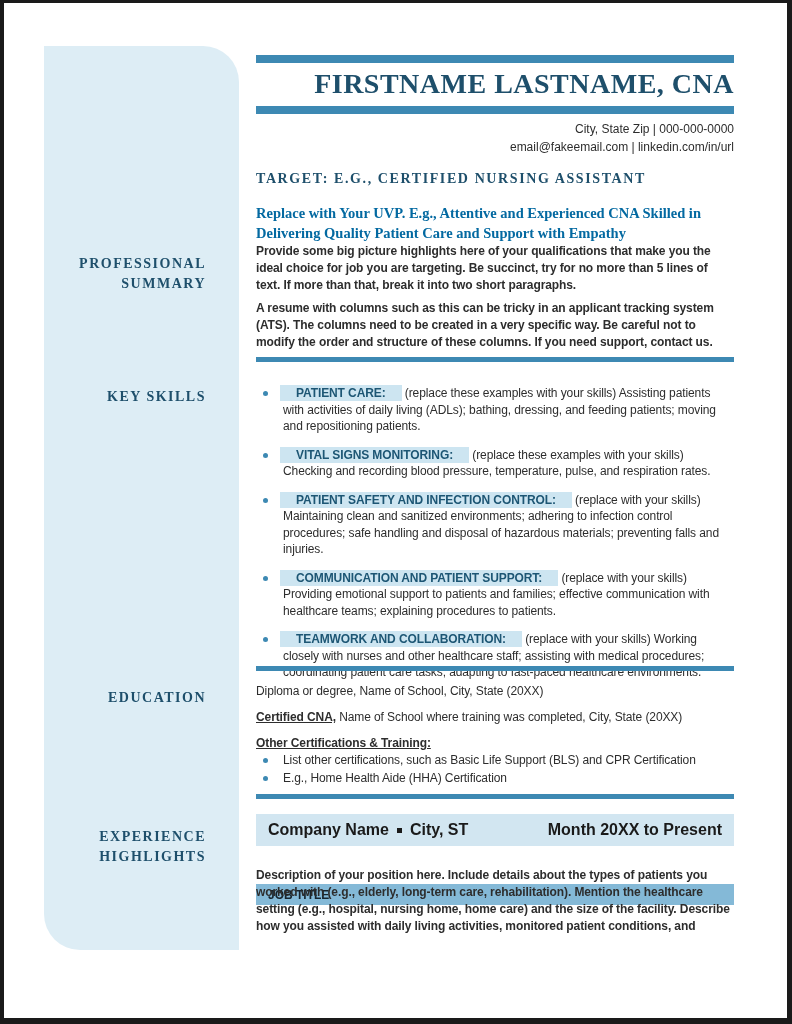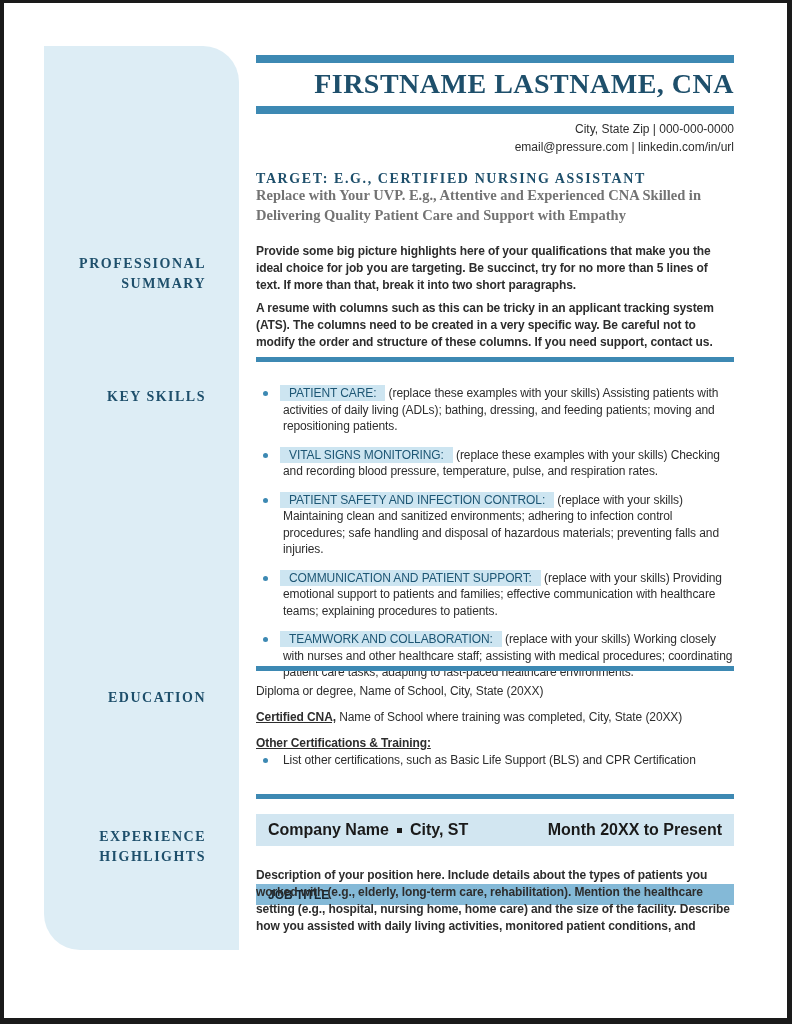--- a/index.html
+++ b/index.html
@@ -76,27 +76,27 @@
     margin: 0;
     font-family: "Liberation Serif", serif;
     font-weight: bold;
     font-size: 14px;
     letter-spacing: 1.6px;
     color: #1e4f6b;
     white-space: nowrap;
   }
 
   .uvp {
-    top: 182px;
+    top: 200px;
     margin: 0;
     font-family: "Liberation Serif", serif;
     font-weight: bold;
     font-size: 14.5px;
     line-height: 20px;
-    color: #737373;
+    color: #0369a1;
   }
 
   .body-text {
     margin: 0;
     font-size: 12px;
     line-height: 17px;
     letter-spacing: -0.1px;
     color: #2d2d2d;
     font-weight: bold;
   }
@@ -126,22 +126,22 @@
   .dot {
     position: absolute;
     left: 7px; top: 6px;
     width: 5px; height: 5px;
     border-radius: 50%;
     background: #3d89b3;
   }
   .skill-label {
     background: #cde5f1;
     color: #1d5674;
-    font-weight: normal;
-    padding: 1px 9px;
+    font-weight: bold;
+    padding: 1px 16px;
     margin-left: -3px;
   }
 
   
   .edu { top: 680px; font-size: 12px; line-height: 17px; letter-spacing: -0.1px; color: #2d2d2d; }
   .edu p { margin: 0 0 9px 0; }
   .edu .bold { font-weight: bold; text-decoration: underline; }
   .edu-list { margin: 0; padding: 0; list-style: none; }
   .edu-item { position: relative; padding-left: 27px; line-height: 17.5px; }
   .edu-item .dot { top: 6px; }
@@ -190,21 +190,21 @@
     <div class="side-label sl-education">EDUCATION</div>
     <div class="side-label sl-experience">EXPERIENCE HIGHLIGHTS</div>
   </aside>
 
   <div class="col rule rule-top"></div>
   <h1 class="col name">FIRSTNAME LASTNAME, CNA</h1>
   <div class="col rule rule-mid"></div>
 
   <div class="col contact">
     <div>City, State Zip  |  000-000-0000</div>
-    <div>email@pressure.com | linkedin.com/in/url</div>
+    <div>email@fakeemail.com | linkedin.com/in/url</div>
   </div>
 
   <h2 class="col target">TARGET: E.G., CERTIFIED NURSING ASSISTANT</h2>
   <h3 class="col uvp">Replace with Your UVP. E.g., Attentive and Experienced CNA Skilled in Delivering Quality Patient Care and Support with Empathy</h3>
 
   <p class="col body-text p1">Provide some big picture highlights here of your qualifications that make you the ideal choice for job you are targeting. Be succinct, try for no more than 5 lines of text. If more than that, break it into two short paragraphs.</p>
   <p class="col body-text p2">A resume with columns such as this can be tricky in an applicant tracking system (ATS). The columns need to be created in a very specific way. Be careful not to modify the order and structure of these columns. If you need support, contact us.</p>
 
   <div class="col divider d1"></div>
 
@@ -235,20 +235,24 @@
 
   <div class="col edu">
     <p>Diploma or degree, Name of School, City, State (20XX)</p>
     <p><span class="bold">Certified CNA,</span><span> Name of School where training was completed, City, State (20XX)</span></p>
     <p class="bold" style="margin-bottom:0;">Other Certifications &amp; Training:</p>
     <ul class="edu-list">
       <li class="edu-item">
         <span class="dot"></span>
         <span>List other certifications, such as Basic Life Support (BLS) and CPR Certification</span>
       </li>
+      <li class="edu-item">
+        <span class="dot"></span>
+        <span>E.g., Home Health Aide (HHA) Certification</span>
+      </li>
     </ul>
   </div>
 
   <div class="col divider d3"></div>
 
   <div class="col xp-company-bar">
     <span class="xp-left">
       <span>Company Name</span>
       <span class="sq"></span>
       <span>City, ST</span>

